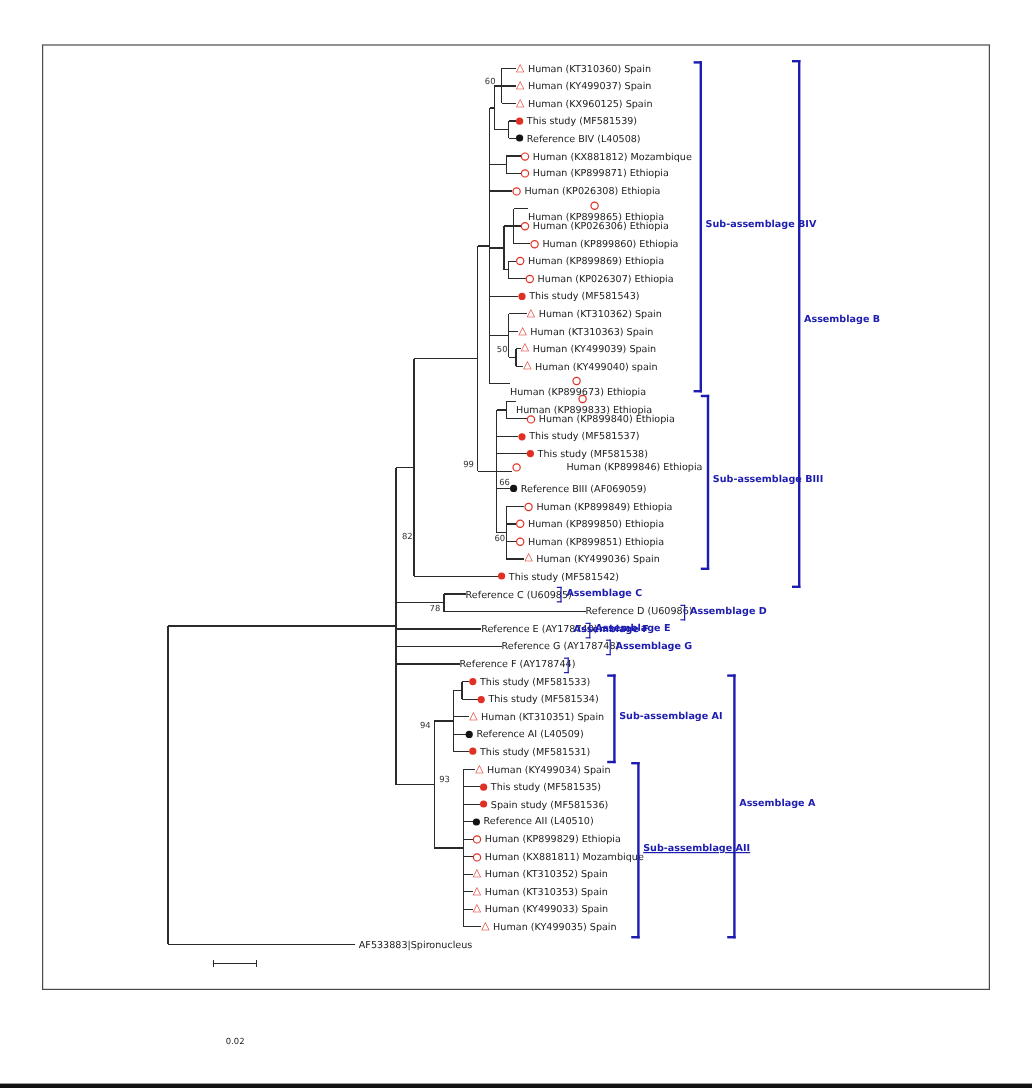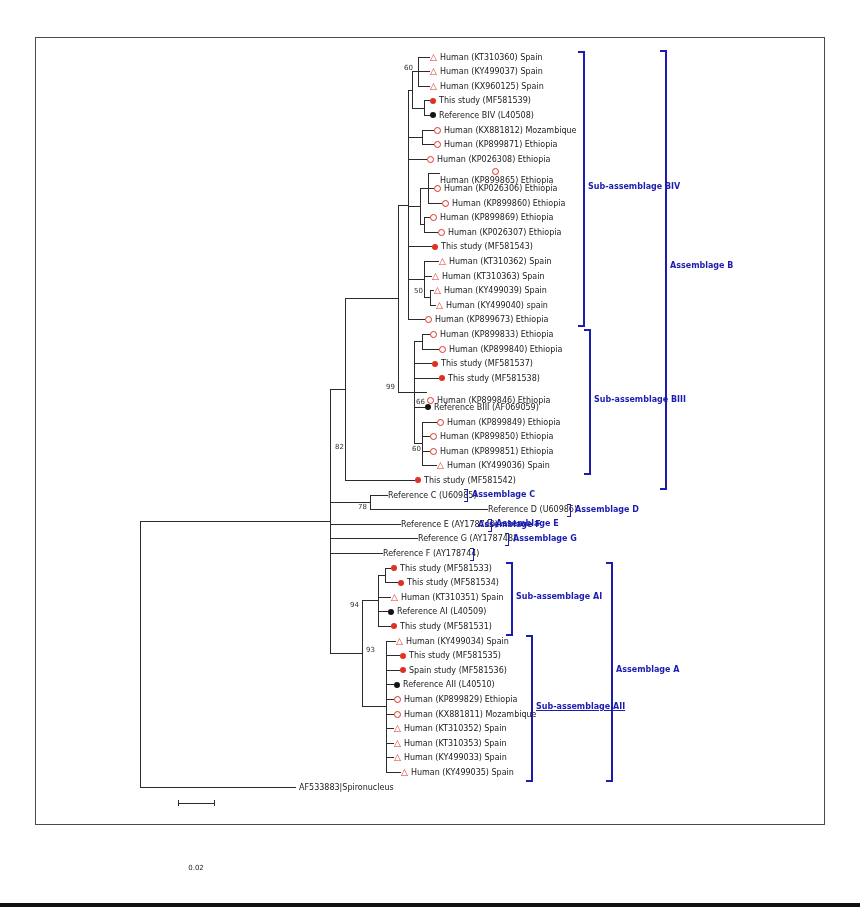--- a/index.html
+++ b/index.html
@@ -198,41 +198,41 @@
         <span class="lbl">Human (KT310363) Spain</span>
       </div>
       <div class="leaf" style="left: 434px; top: 285.1px;">
         <span class="mk open-triangle-red">△</span>
         <span class="lbl">Human (KY499039) Spain</span>
       </div>
       <div class="leaf" style="left: 436px; top: 299.7px;">
         <span class="mk open-triangle-red">△</span>
         <span class="lbl">Human (KY499040) spain</span>
       </div>
-      <div class="leaf" style="left: 425px; top: 314.3px;">
+      <div class="leaf" style="left: 425px; top: 314.3px; flex-direction: column;">
         <span class="mk open-circle-red"></span>
         <span class="lbl">Human (KP899673) Ethiopia</span>
       </div>
-      <div class="leaf" style="left: 430px; top: 328.9px;">
+      <div class="leaf" style="left: 430px; top: 328.9px; flex-direction: column;">
         <span class="mk open-circle-red"></span>
         <span class="lbl">Human (KP899833) Ethiopia</span>
       </div>
       <div class="leaf" style="left: 439px; top: 343.5px;">
         <span class="mk open-circle-red"></span>
         <span class="lbl">Human (KP899840) Ethiopia</span>
       </div>
       <div class="leaf" style="left: 432px; top: 358.1px;">
         <span class="mk filled-circle-red"></span>
         <span class="lbl">This study (MF581537)</span>
       </div>
       <div class="leaf" style="left: 439px; top: 372.7px;">
         <span class="mk filled-circle-red"></span>
         <span class="lbl">This study (MF581538)</span>
       </div>
-      <div class="leaf" style="left: 427px; top: 395px;">
+      <div class="leaf" style="left: 427px; top: 384px; gap: 35px;">
         <span class="mk open-circle-red"></span>
         <span class="lbl">Human (KP899846) Ethiopia</span>
       </div>
       <div class="leaf" style="left: 425px; top: 401.9px;">
         <span class="mk filled-circle-black"></span>
         <span class="lbl">Reference BIII (AF069059)</span>
       </div>
       <div class="leaf" style="left: 437px; top: 416.5px;">
         <span class="mk open-circle-red"></span>
         <span class="lbl">Human (KP899849) Ethiopia</span>

